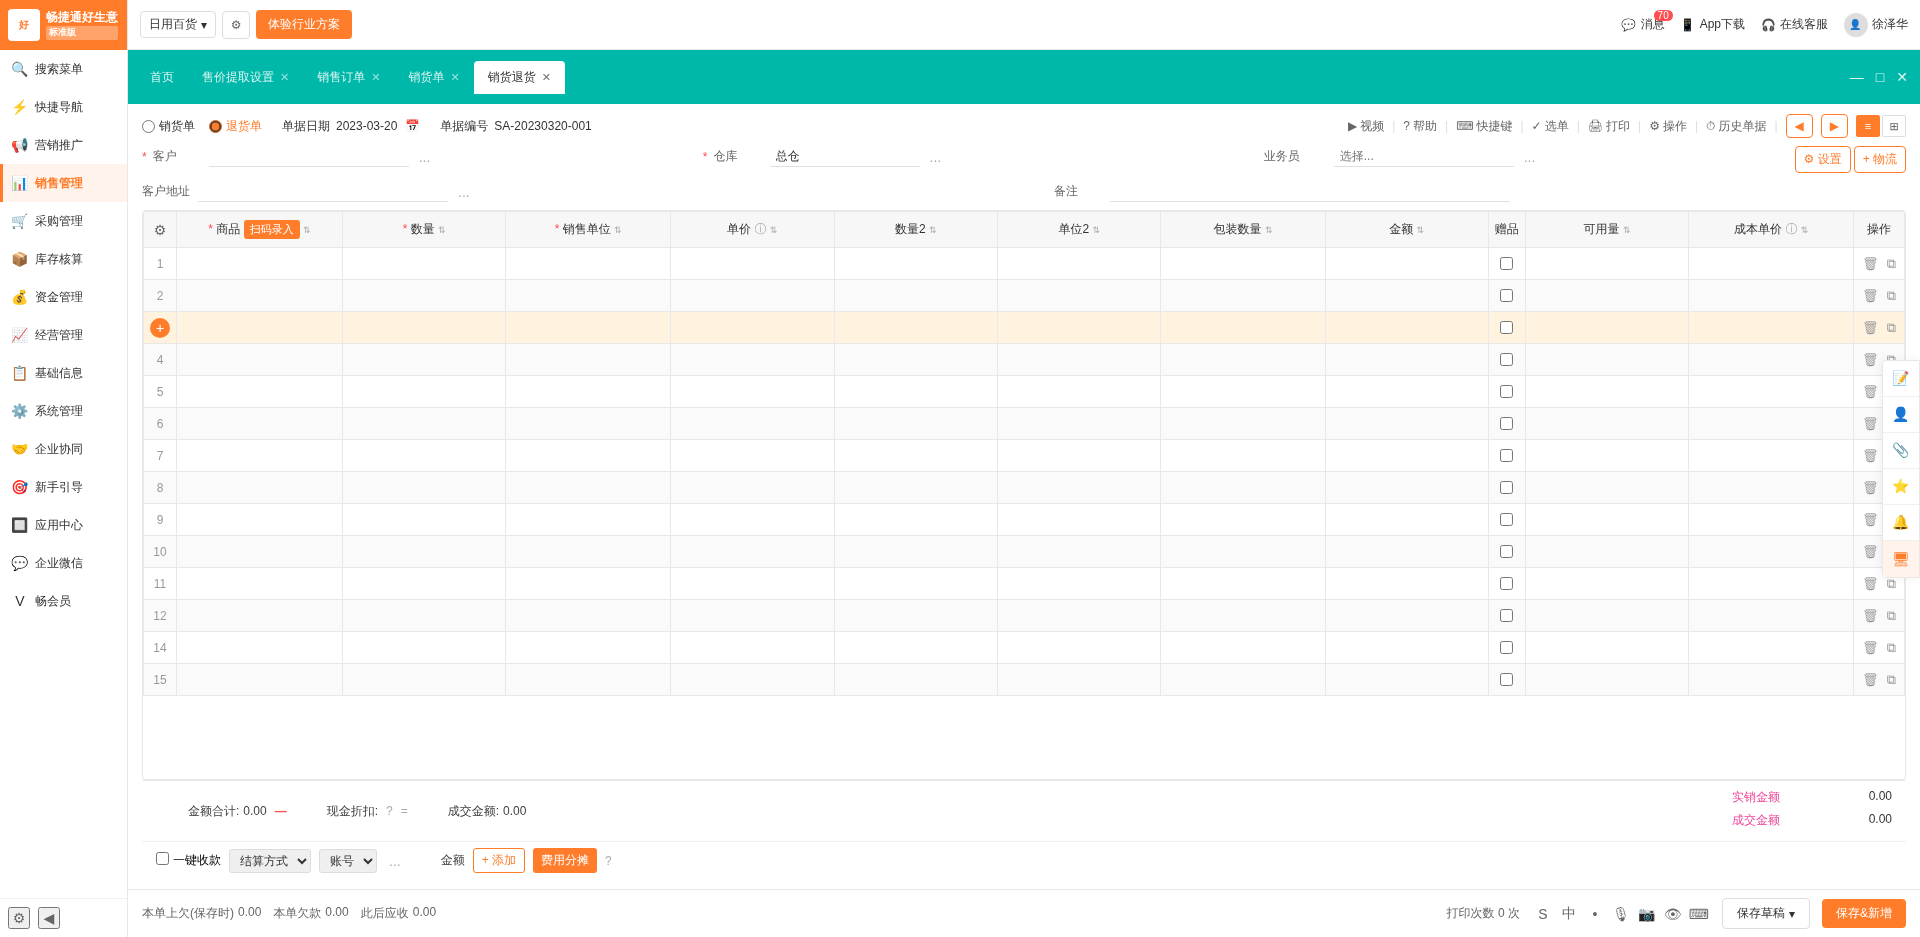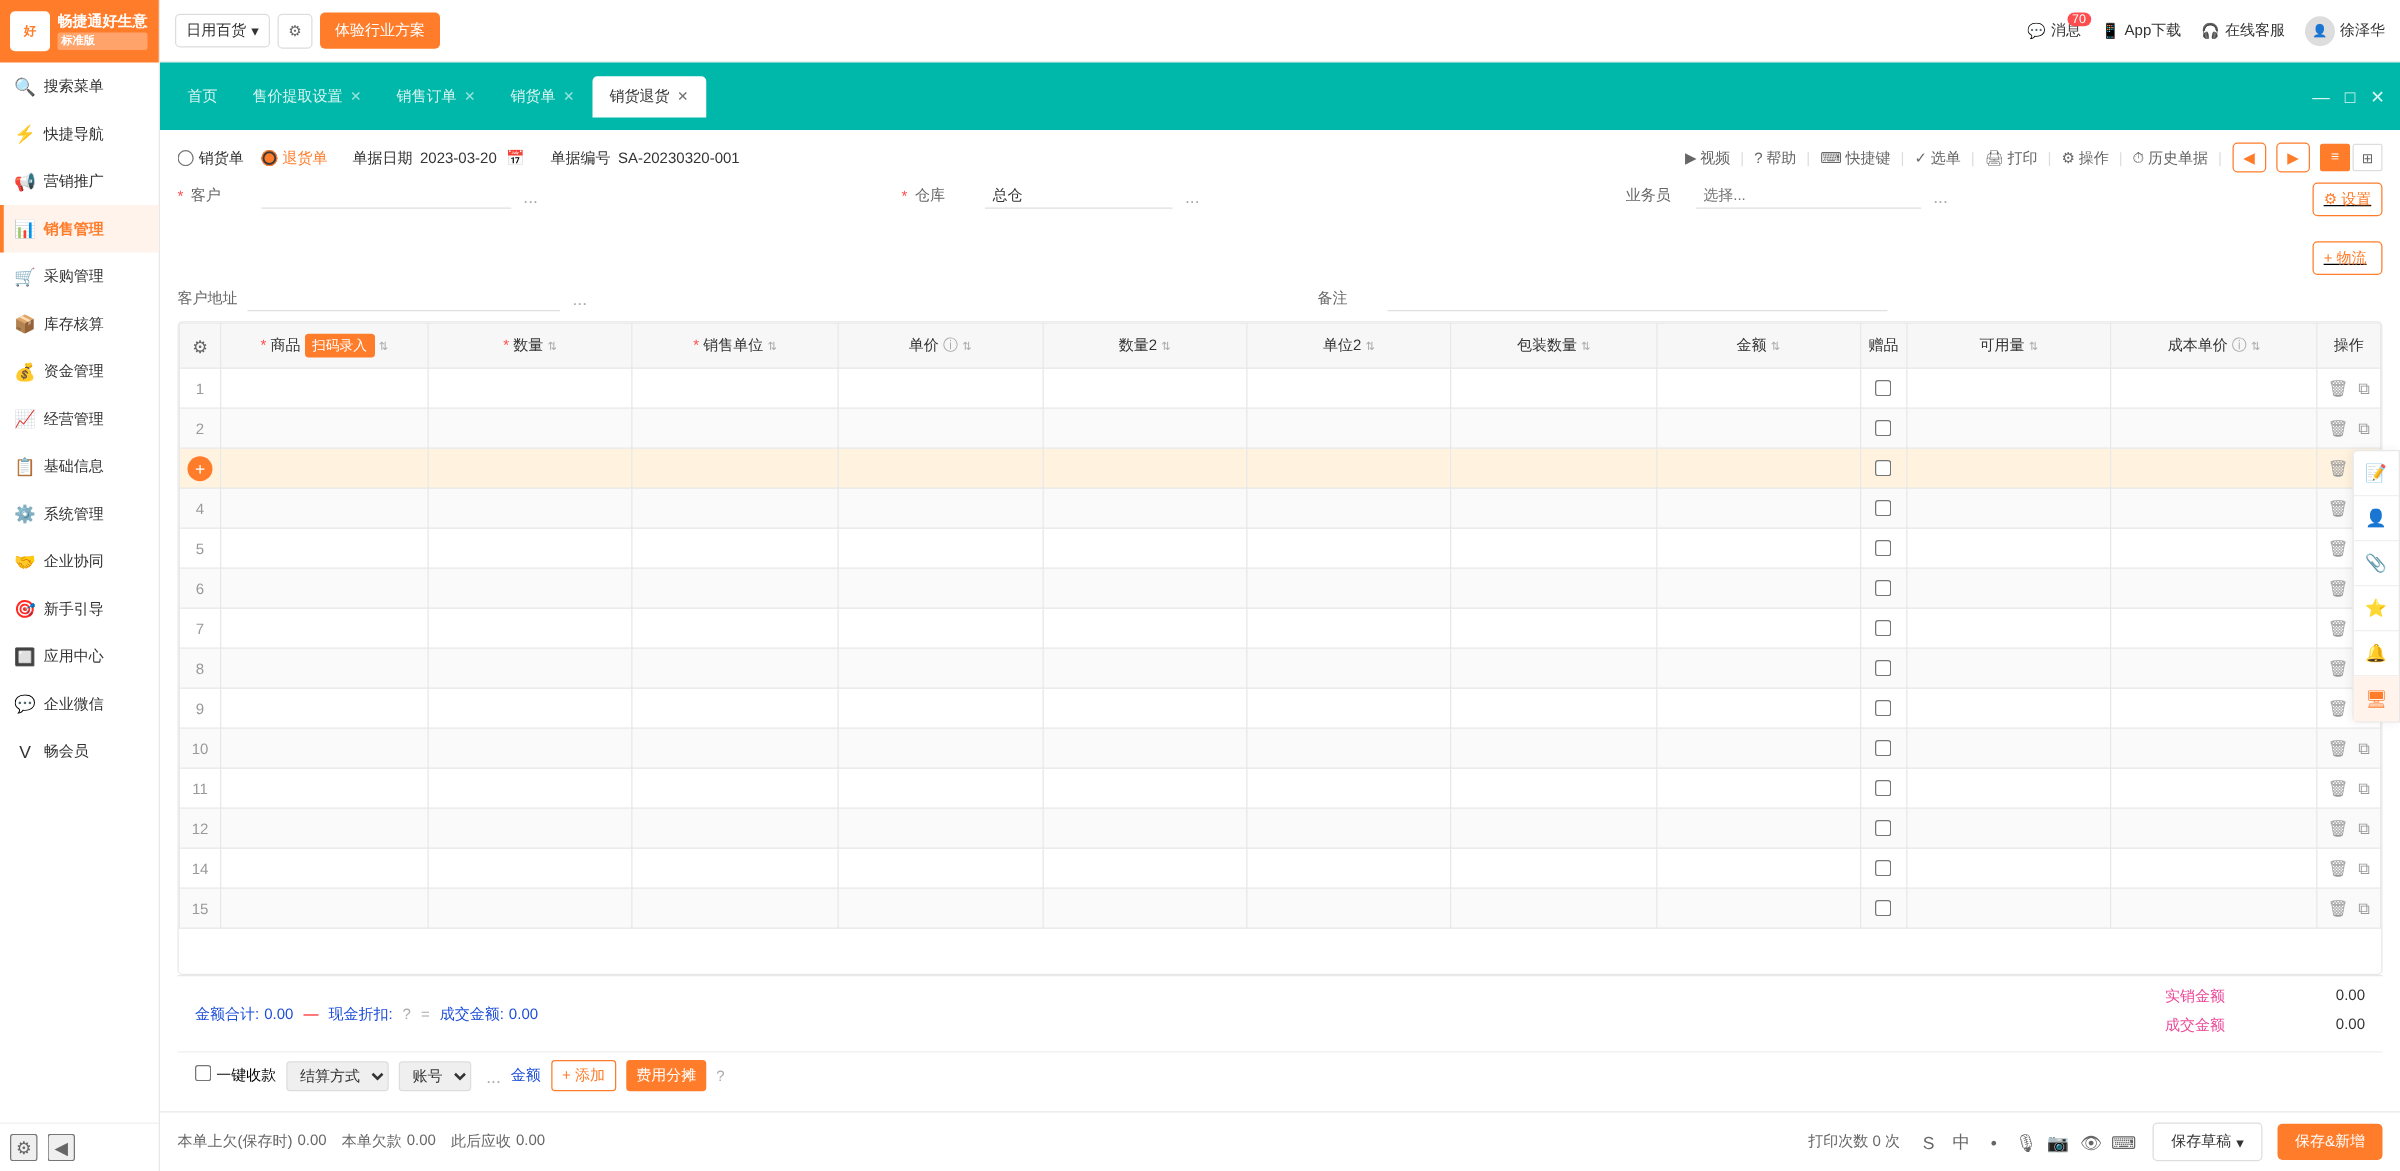--- a/index.html
+++ b/index.html
@@ -70,21 +70,21 @@
     .add-row-btn { width: 20px; height: 20px; background: #ff7c2a; color: #fff; border: none; border-radius: 50%; cursor: pointer; display: flex; align-items: center; justify-content: center; font-size: 14px; }
     .checkbox-cell { display: flex; justify-content: center; align-items: center; }
     .cell-input { width: 100%; border: none; background: transparent; text-align: center; outline: none; }
     .row-actions { display: flex; gap: 4px; justify-content: center; }
     .row-action-btn { background: none; border: none; cursor: pointer; color: #999; font-size: 13px; padding: 2px; }
     .summary-row td { background: #fff8ec; font-weight: 500; color: #666; }
     .gear-col { width: 30px; }
 
     
     .footer-calc { padding: 8px 14px; border-top: 1px solid #e8e8e8; display: flex; align-items: center; gap: 8px; background: #fff; }
-    .calc-item { display: flex; align-items: center; gap: 4px; color: #1d4ed8; }
+    .calc-item { display: flex; align-items: center; gap: 4px; color: #404040; margin-left: 32px; }
     .calc-divider { color: #ff4d4f; font-weight: bold; }
     .calc-equals { color: #aaa; }
     .help-icon { color: #aaa; cursor: pointer; }
 
     
     .payment-row { padding: 6px 14px; border-top: 1px solid #f0f0f0; display: flex; align-items: center; gap: 8px; background: #fff; }
     .one-click-checkbox { display: flex; align-items: flex-start; gap: 4px; }
     .payment-select { border: 1px solid #ddd; border-radius: 3px; padding: 3px 6px; color: #333; cursor: pointer; }
     .add-btn { background: none; border: 1px solid #ff7c2a; color: #ff7c2a; border-radius: 3px; padding: 3px 8px; cursor: pointer; display: flex; align-items: center; gap: 2px; }
     .expense-btn { background: #ff7c2a; color: #fff; border: none; border-radius: 3px; padding: 4px 8px; cursor: pointer; }
@@ -344,24 +344,24 @@
           <span class="field-three-dots">...</span>
         </div>
         <div class="field-col" style="margin-left:30px;">
           <span class="required-star">*</span>
           <span class="field-col-label">仓库</span>
           <input class="field-underline" type="text" value="总仓" style="max-width: 150px;">
           <span class="field-three-dots">...</span>
         </div>
         <div class="field-col" style="margin-left:30px;">
           <span class="field-col-label">业务员</span>
-          <input class="field-underline" type="text" placeholder="选择..." style="max-width: 180px;">
+          <input class="field-underline" type="text" placeholder="选择..." style="max-width: 180px; margin-left: 14px;">
           <span class="field-three-dots">...</span>
         </div>
-        <div style="display:flex; flex-direction:column; gap:20px; margin-left: auto; text-decoration: underline;">
+        <div style="display:flex; flex-direction:row; gap:3px; margin-left: auto;">
           <button class="sec-btn">⚙ 设置</button>
           <button class="sec-btn">+ 物流</button>
         </div>
       </div>
 
       <div class="field-section">
         <div class="field-col">
           <span class="field-col-label">客户地址</span>
           <input class="field-underline" type="text" style="max-width: 250px;">
           <span class="field-three-dots">...</span>

